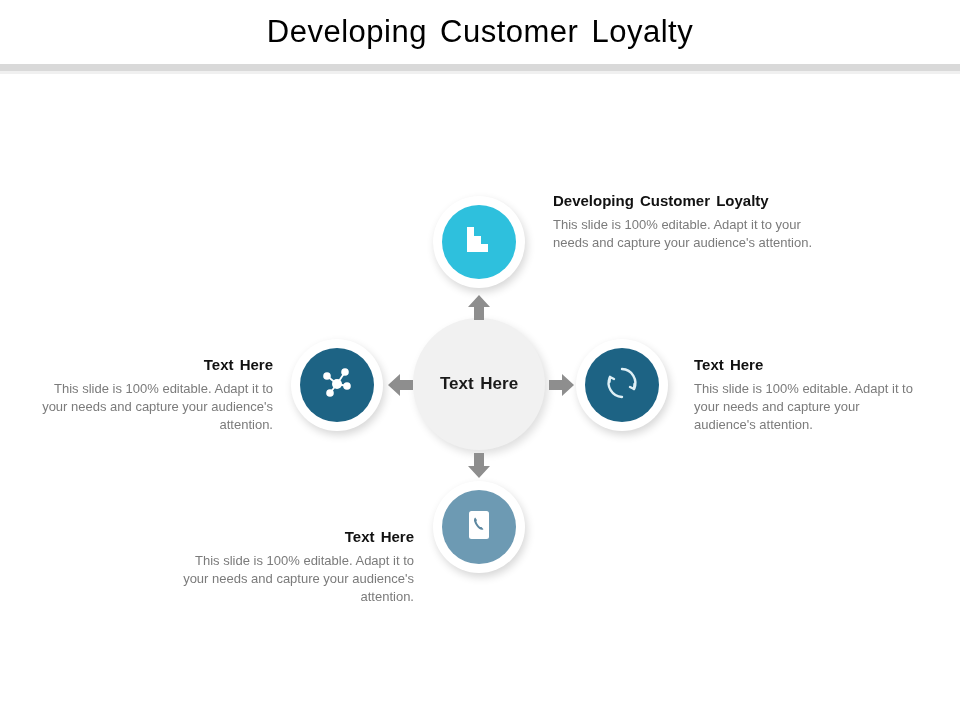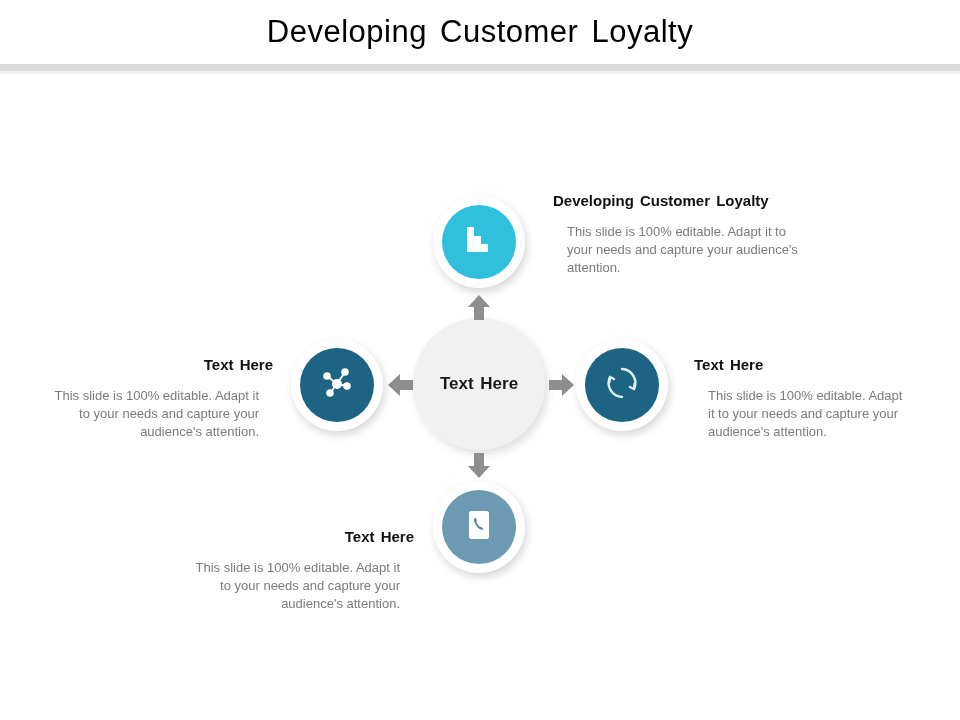--- a/index.html
+++ b/index.html
@@ -117,21 +117,21 @@
     position: absolute;
   }
   .txt h3 {
     margin: 0 0 7px 0;
     font-size: 15px;
     font-weight: bold;
     color: #111111;
     word-spacing: 2px;
   }
   .txt p {
-    margin: 14px;
+    margin: 0;
     font-size: 13px;
     line-height: 18px;
     color: #7b7b7b;
   }
 
   .txt-top-right { left: 553px; top: 192px; width: 270px; text-align: left; }
   .txt-right     { left: 694px; top: 356px; width: 225px; text-align: left; }
   .txt-left      { left: 38px;  top: 356px; width: 235px; text-align: right; }
   .txt-bottom    { left: 178px; top: 528px; width: 236px; text-align: right; }
 </style>

